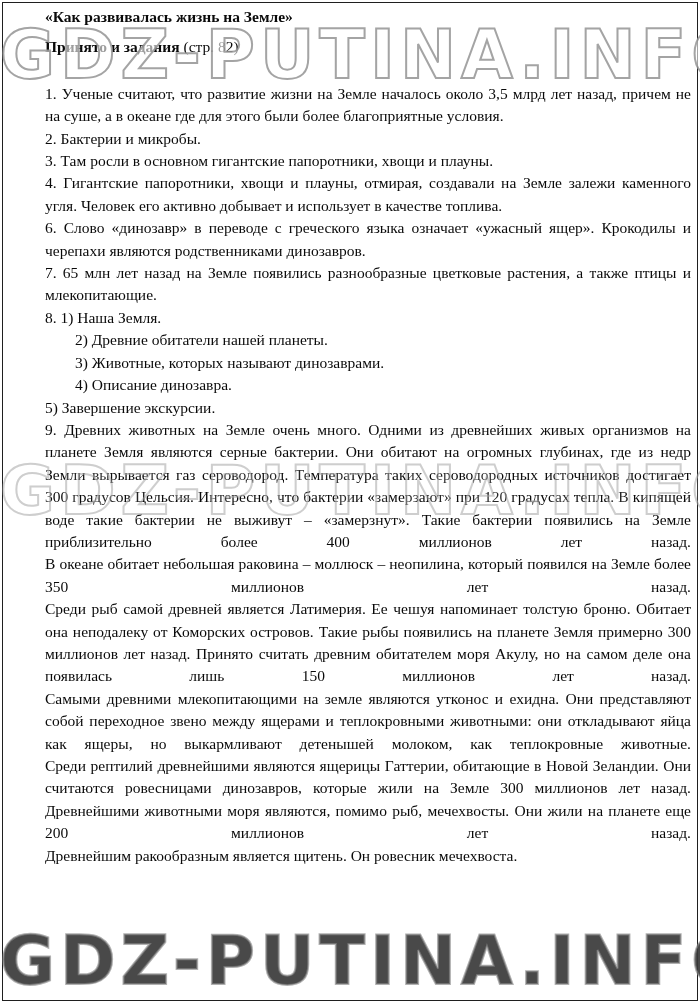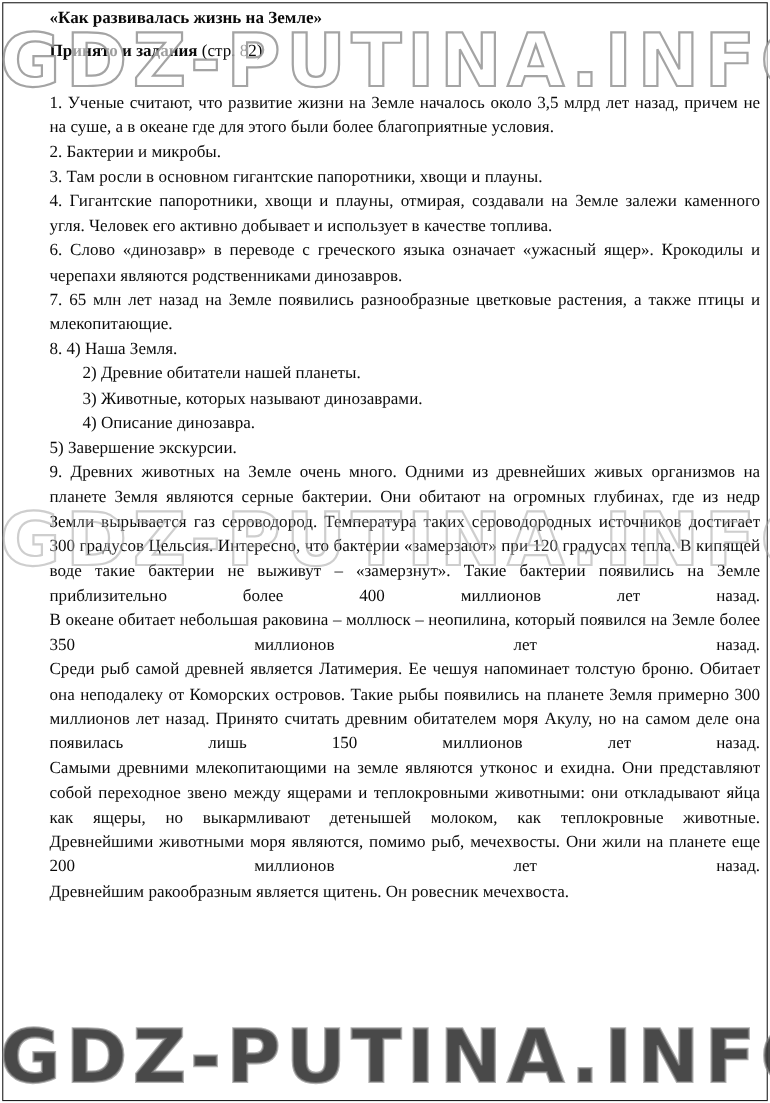--- a/index.html
+++ b/index.html
@@ -84,28 +84,29 @@
   <div class="doc-subtitle">
     <span class="b">Принято и задания</span><span> (стр. 82)</span>
   </div>
 
   <p class="p">1. Ученые считают, что развитие жизни на Земле началось около 3,5 млрд лет назад, причем не на суше, а в океане где для этого были более благоприятные условия.</p>
   <p class="p left">2. Бактерии и микробы.</p>
   <p class="p left">3. Там росли в основном гигантские папоротники, хвощи и плауны.</p>
   <p class="p">4. Гигантские папоротники, хвощи и плауны, отмирая, создавали на Земле залежи каменного угля. Человек его активно добывает и использует в качестве топлива.</p>
   <p class="p">6. Слово «динозавр» в переводе с греческого языка означает «ужасный ящер». Крокодилы и черепахи являются родственниками динозавров.</p>
   <p class="p">7. 65 млн лет назад на Земле появились разнообразные цветковые растения, а также птицы и млекопитающие.</p>
-  <p class="p left">8. 4) Наша Земля.</p>
+  <p class="p left">8. 1) Наша Земля.</p>
   <p class="p left indent">2) Древние обитатели нашей планеты.</p>
   <p class="p left indent">3) Животные, которых называют динозаврами.</p>
   <p class="p left indent">4) Описание динозавра.</p>
   <p class="p left">5) Завершение экскурсии.</p>
   <p class="p jlast">9. Древних животных на Земле очень много. Одними из древнейших живых организмов на планете Земля являются серные бактерии. Они обитают на огромных глубинах, где из недр Земли вырывается газ сероводород. Температура таких сероводородных источников достигает 300 градусов Цельсия. Интересно, что бактерии «замерзают» при 120 градусах тепла. В кипящей воде такие бактерии не выживут – «замерзнут». Такие бактерии появились на Земле приблизительно более 400 миллионов лет назад.</p>
   <p class="p jlast">В океане обитает небольшая раковина – моллюск – неопилина, который появился на Земле более 350 миллионов лет назад.</p>
   <p class="p jlast">Среди рыб самой древней является Латимерия. Ее чешуя напоминает толстую броню. Обитает она неподалеку от Коморских островов. Такие рыбы появились на планете Земля примерно 300 миллионов лет назад. Принято считать древним обитателем моря Акулу, но на самом деле она появилась лишь 150 миллионов лет назад.</p>
   <p class="p jlast">Самыми древними млекопитающими на земле являются утконос и ехидна. Они представляют собой переходное звено между ящерами и теплокровными животными: они откладывают яйца как ящеры, но выкармливают детенышей молоком, как теплокровные животные.</p>
+  <p class="p jlast">Среди рептилий древнейшими являются ящерицы Гаттерии, обитающие в Новой Зеландии. Они считаются ровесницами динозавров, которые жили на Земле 300 миллионов лет назад.</p>
   <p class="p jlast">Древнейшими животными моря являются, помимо рыб, мечехвосты. Они жили на планете еще 200 миллионов лет назад.</p>
   <p class="p left">Древнейшим ракообразным является щитень. Он ровесник мечехвоста.</p>
 </div>
 
 <div class="wm wm-top">GDZ-PUTINA.INFO</div>
 <div class="wm wm-mid">GDZ-PUTINA.INFO</div>
 <div class="wm wm-bottom">GDZ-PUTINA.INFO</div>
 
 </body></html>

